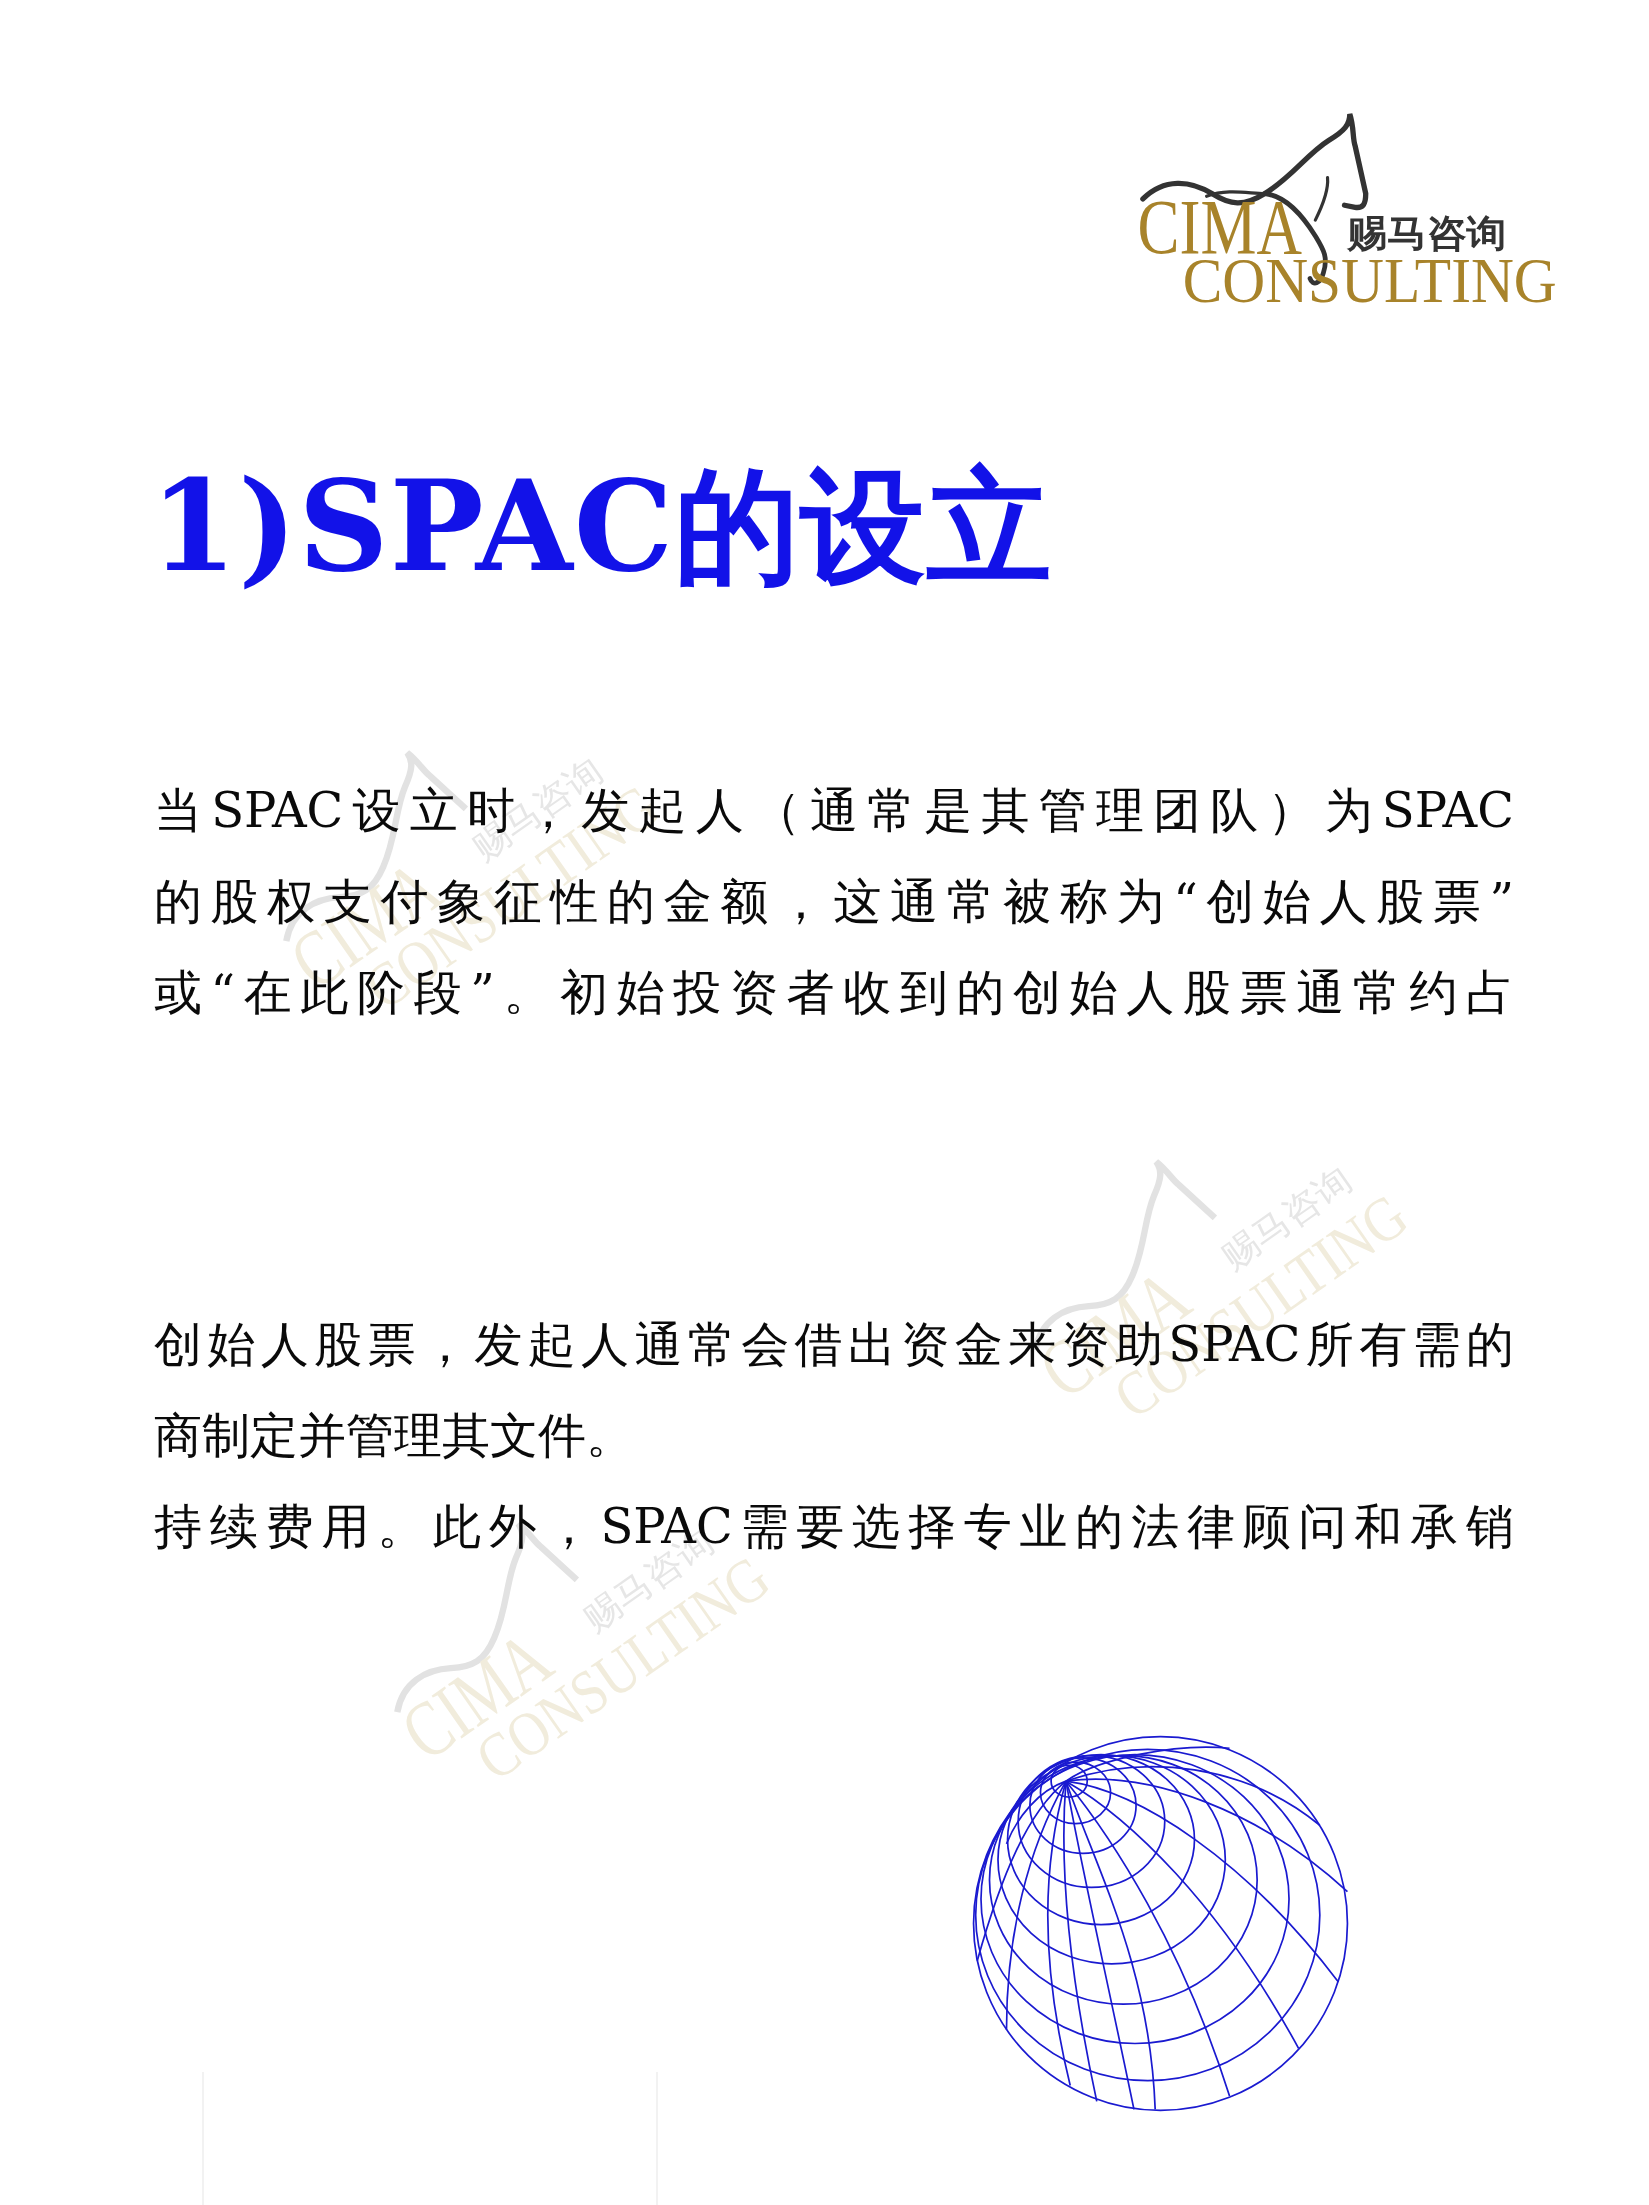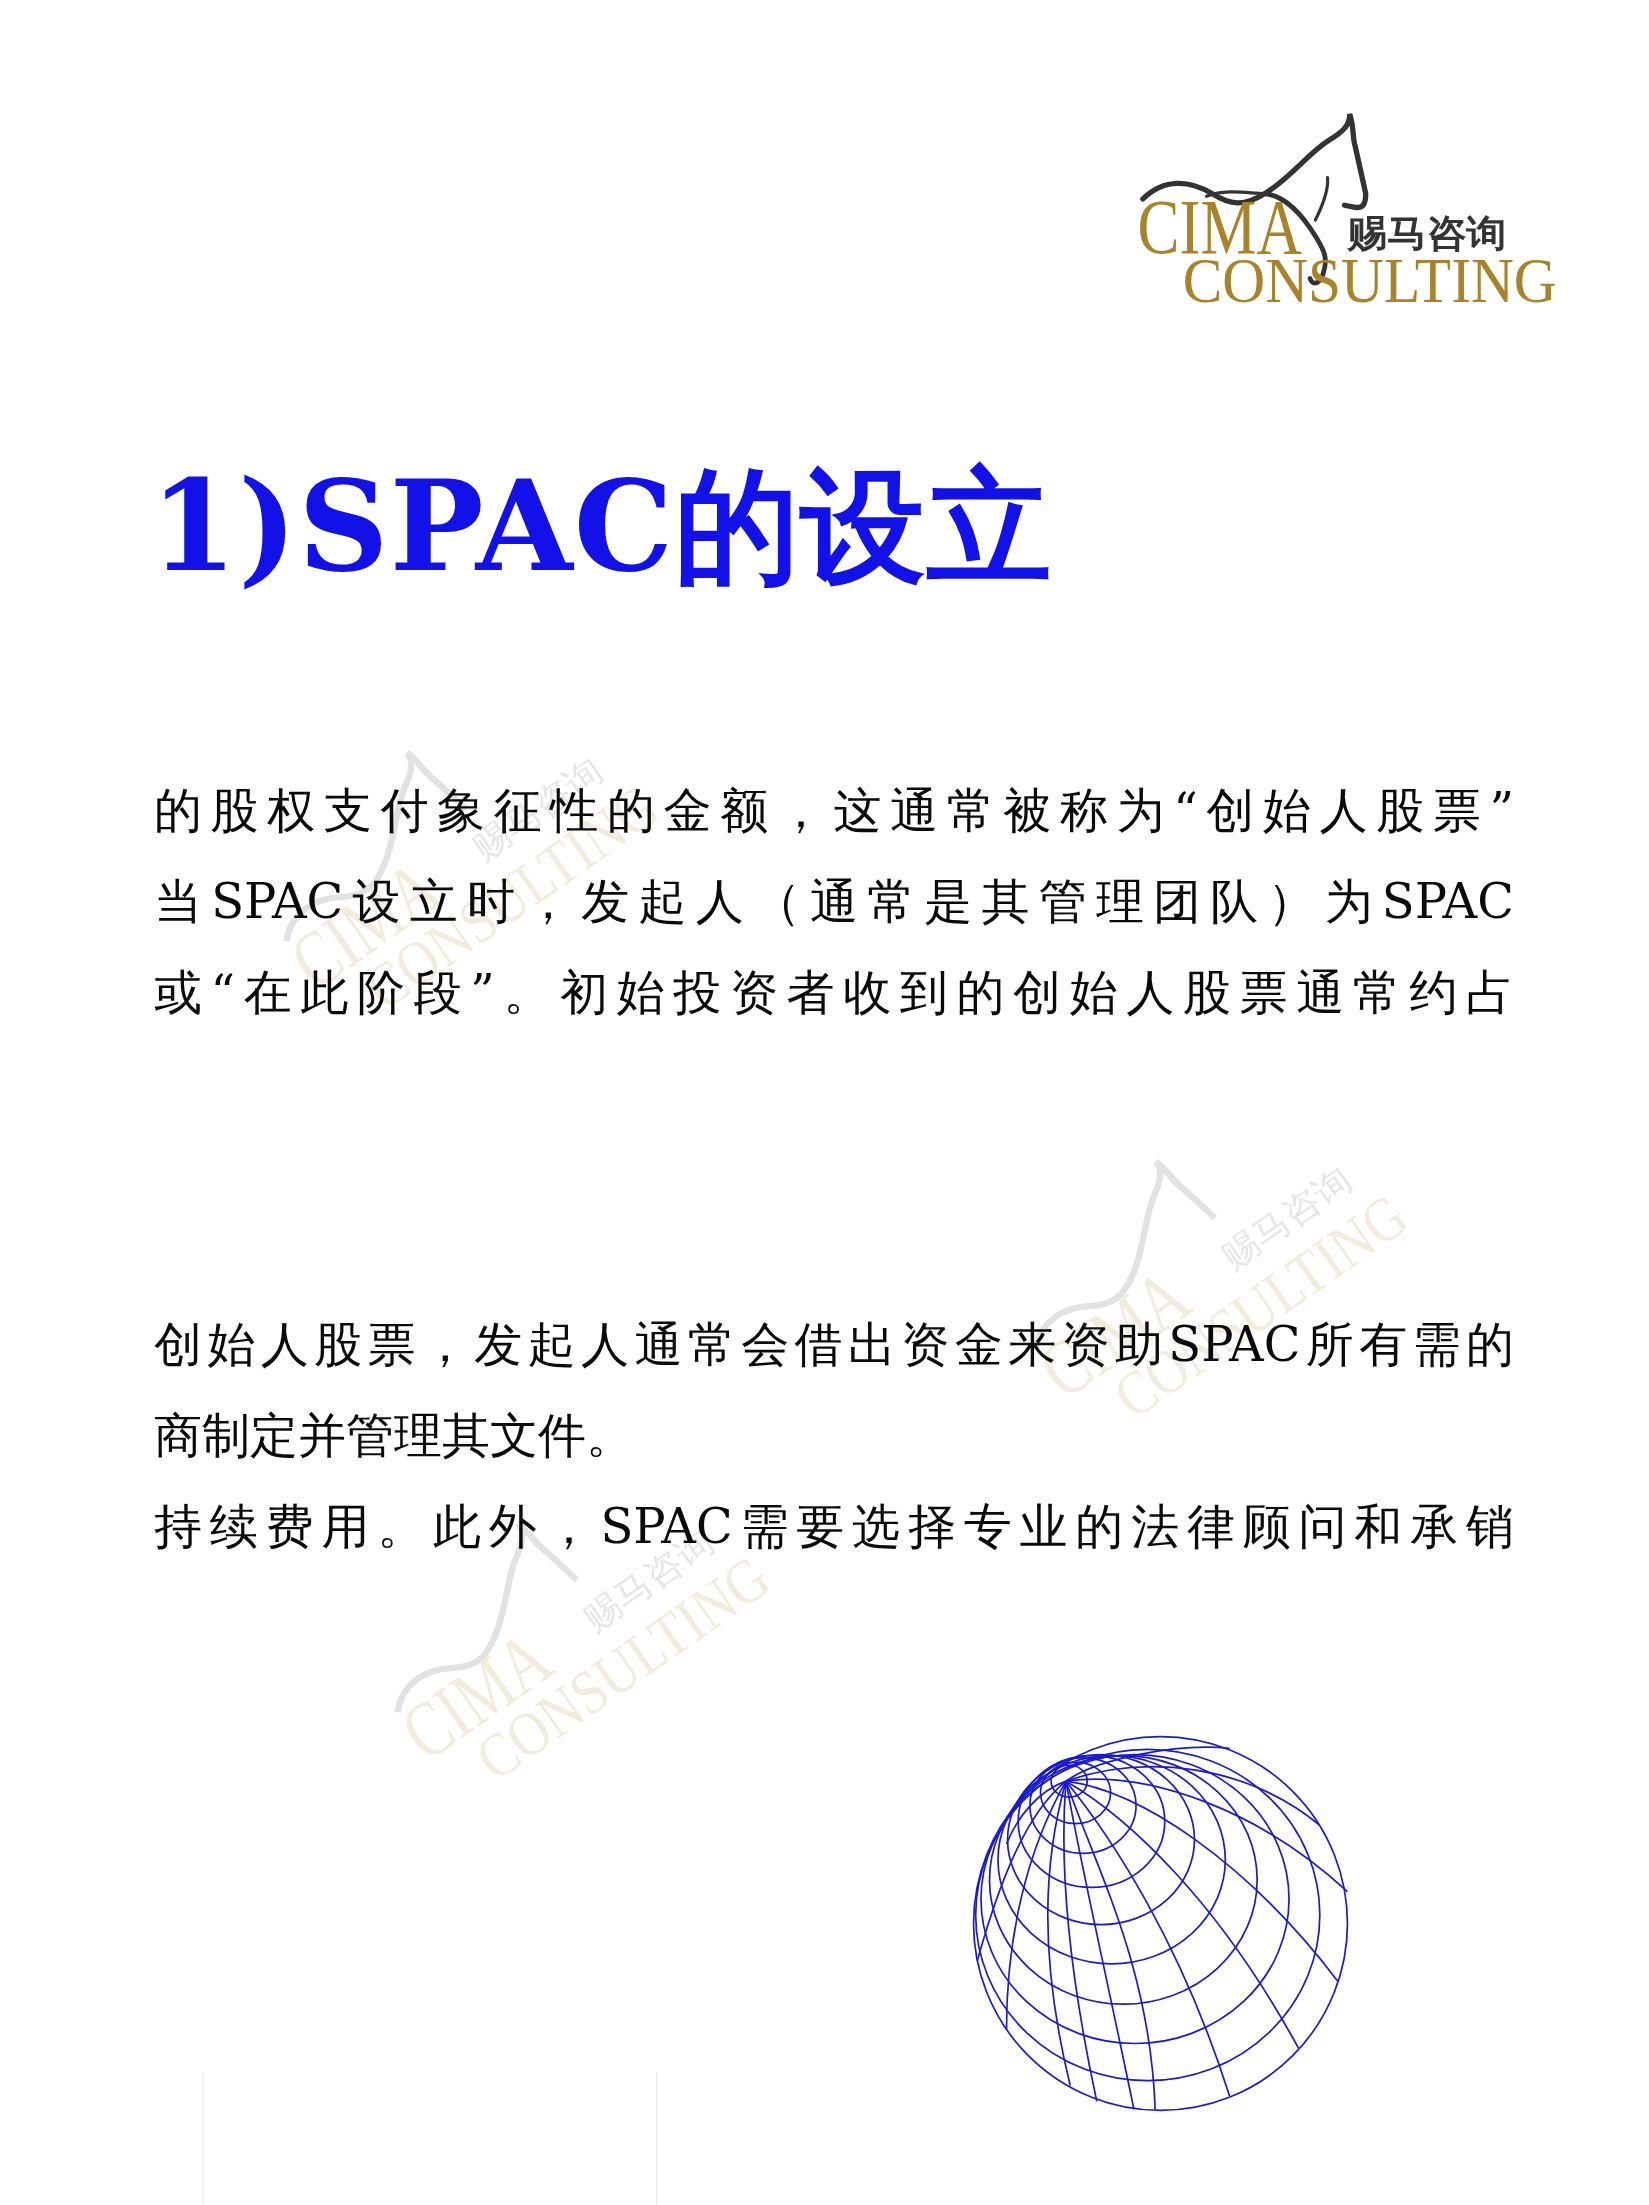--- a/index.html
+++ b/index.html
@@ -74,22 +74,22 @@
     <path d="M20 180 C60 140 110 145 150 170 C185 192 210 195 250 170 C300 140 330 95 370 70 C400 52 410 40 410 20 C418 45 415 65 420 80 L440 170" fill="none" stroke="#e2e2e2" stroke-width="12"></path>
     <text x="10" y="290" font-family="Liberation Serif, serif" font-size="150" fill="#f1ecdc" textLength="300" lengthAdjust="spacingAndGlyphs">CIMA</text>
     <text x="410" y="270" font-family="Liberation Serif, serif" font-size="66" fill="#e6e6e6" textLength="280" lengthAdjust="spacingAndGlyphs">赐马咨询</text>
     <text x="95" y="395" font-family="Liberation Serif, serif" font-size="118" fill="#f1ecdc" textLength="640" lengthAdjust="spacingAndGlyphs">CONSULTING</text>
   </svg>
 </div>
 
 <h1 class="title" style="margin:0;">1)SPAC的设立</h1>
 
 <div class="para p1">
+  <span class="line">当SPAC设立时，发起人（通常是其管理团队）为SPAC</span>
   <span class="line">的股权支付象征性的金额，这通常被称为“创始人股票”</span>
-  <span class="line">当SPAC设立时，发起人（通常是其管理团队）为SPAC</span>
   <span class="line">或“在此阶段”。初始投资者收到的创始人股票通常约占</span>
 </div>
 
 <div class="para p2">
   <span class="line">创始人股票，发起人通常会借出资金来资助SPAC所有需的</span>
   <span class="line last">商制定并管理其文件。</span>
   <span class="line">持续费用。此外，SPAC需要选择专业的法律顾问和承销</span>
 </div>
 
 <div class="globe">

